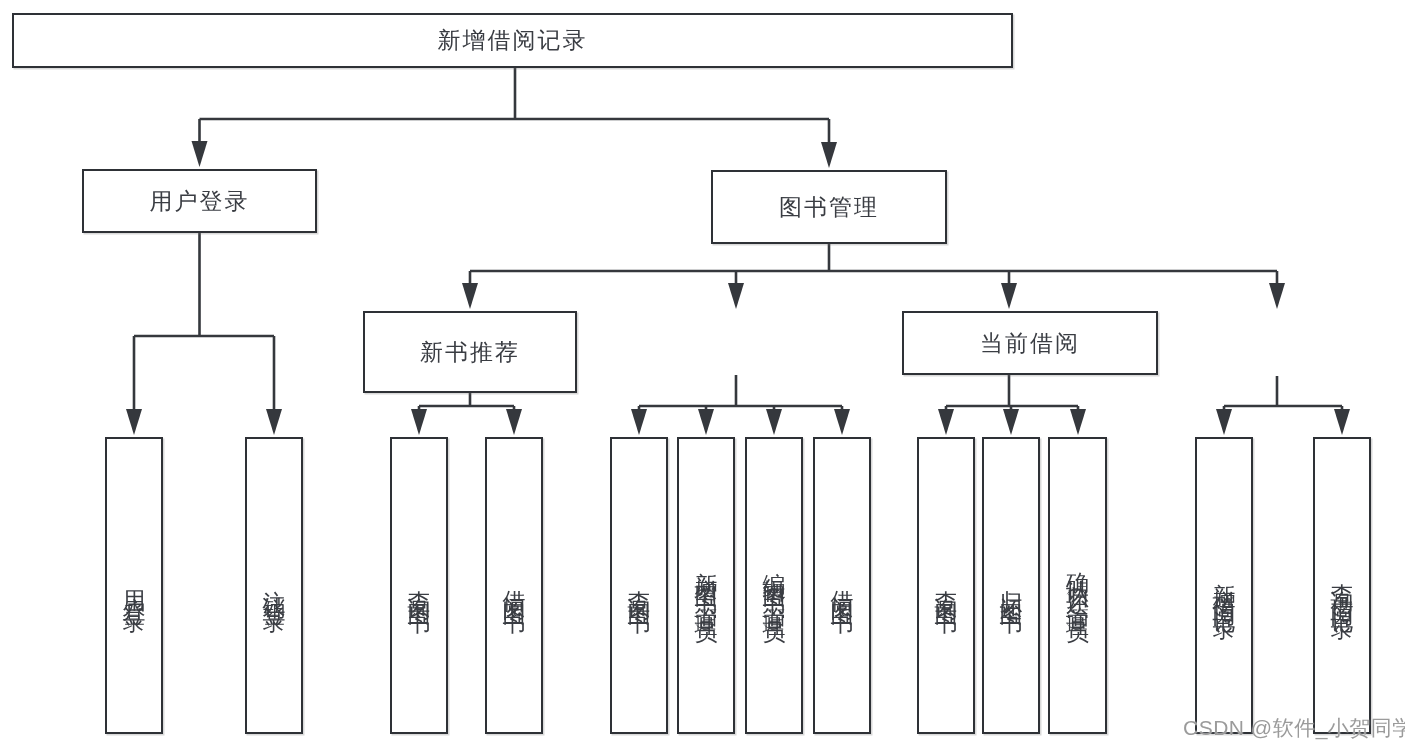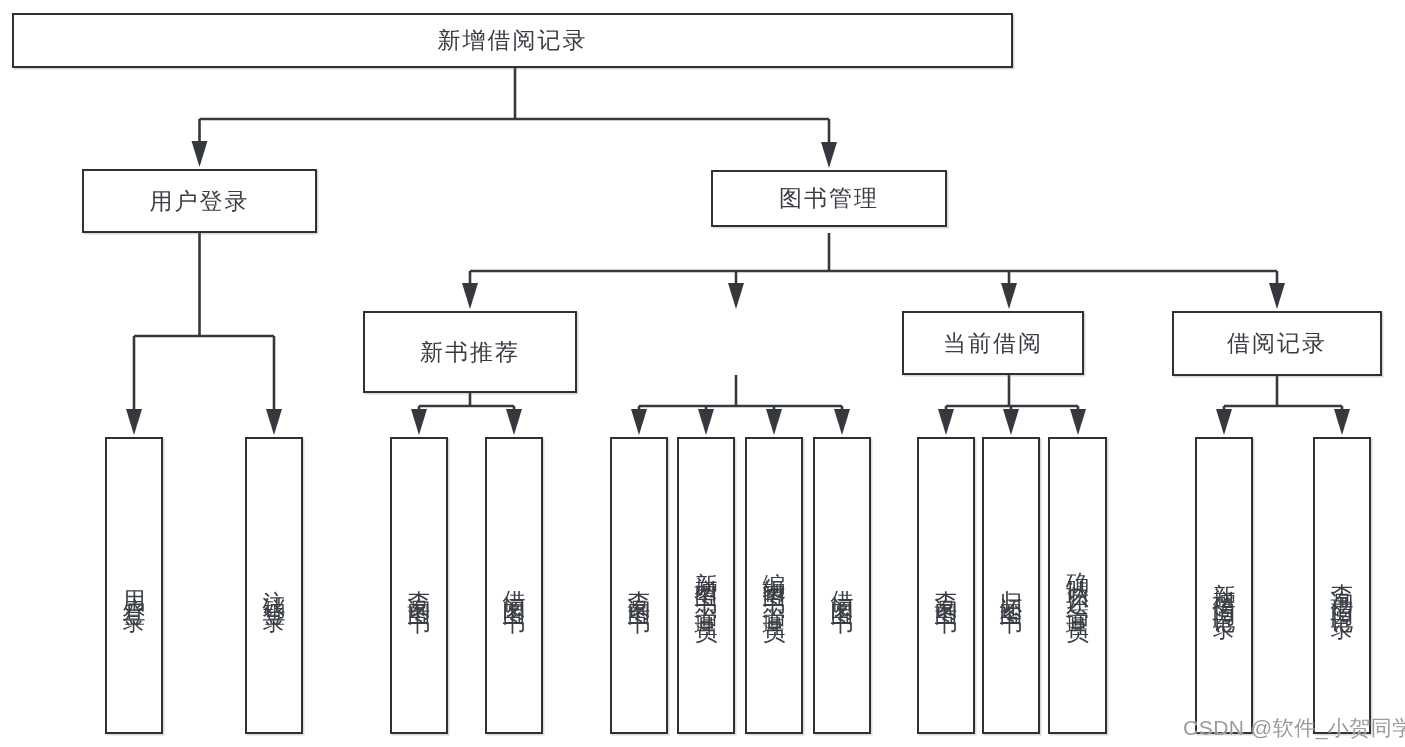--- a/index.html
+++ b/index.html
@@ -105,32 +105,29 @@
     </g>
   </svg>
 
   <div class="node hbox" style="left:12px;top:13px;width:1001px;height:55px;">
       <span>新增借阅记录</span>
     </div>
 
   <div class="node hbox" style="left:82px;top:169px;width:235px;height:64px;">
       <span>用户登录</span>
     </div>
-  <div class="node hbox" style="left:711px;top:170px;width:236px;height:57px;">
+  <div class="node hbox" style="left:711px;top:170px;width:236px;height:74px;">
       <span>图书管理</span>
     </div>
 
   <div class="node hbox" style="left:363px;top:311px;width:214px;height:82px;">
       <span>新书推荐</span>
     </div>
-  <div class="node hbox" style="left:902px;top:311px;width:182px;height:64px;">
+  <div class="node hbox" style="left:902px;top:311px;width:256px;height:64px;">
       <span>当前借阅</span>
-    </div>
-  <div class="node hbox" style="left:1172px;top:311px;width:210px;height:65px;">
-      <span>借阅记录</span>
     </div>
 
   <div class="node vbox" style="left:105px;top:437px;width:58px;height:297px;">
       <span>用户登录</span>
     </div>
   <div class="node vbox" style="left:245px;top:437px;width:58px;height:297px;">
       <span>注销登录</span>
     </div>
 
   <div class="node vbox" style="left:390px;top:437px;width:58px;height:297px;">

